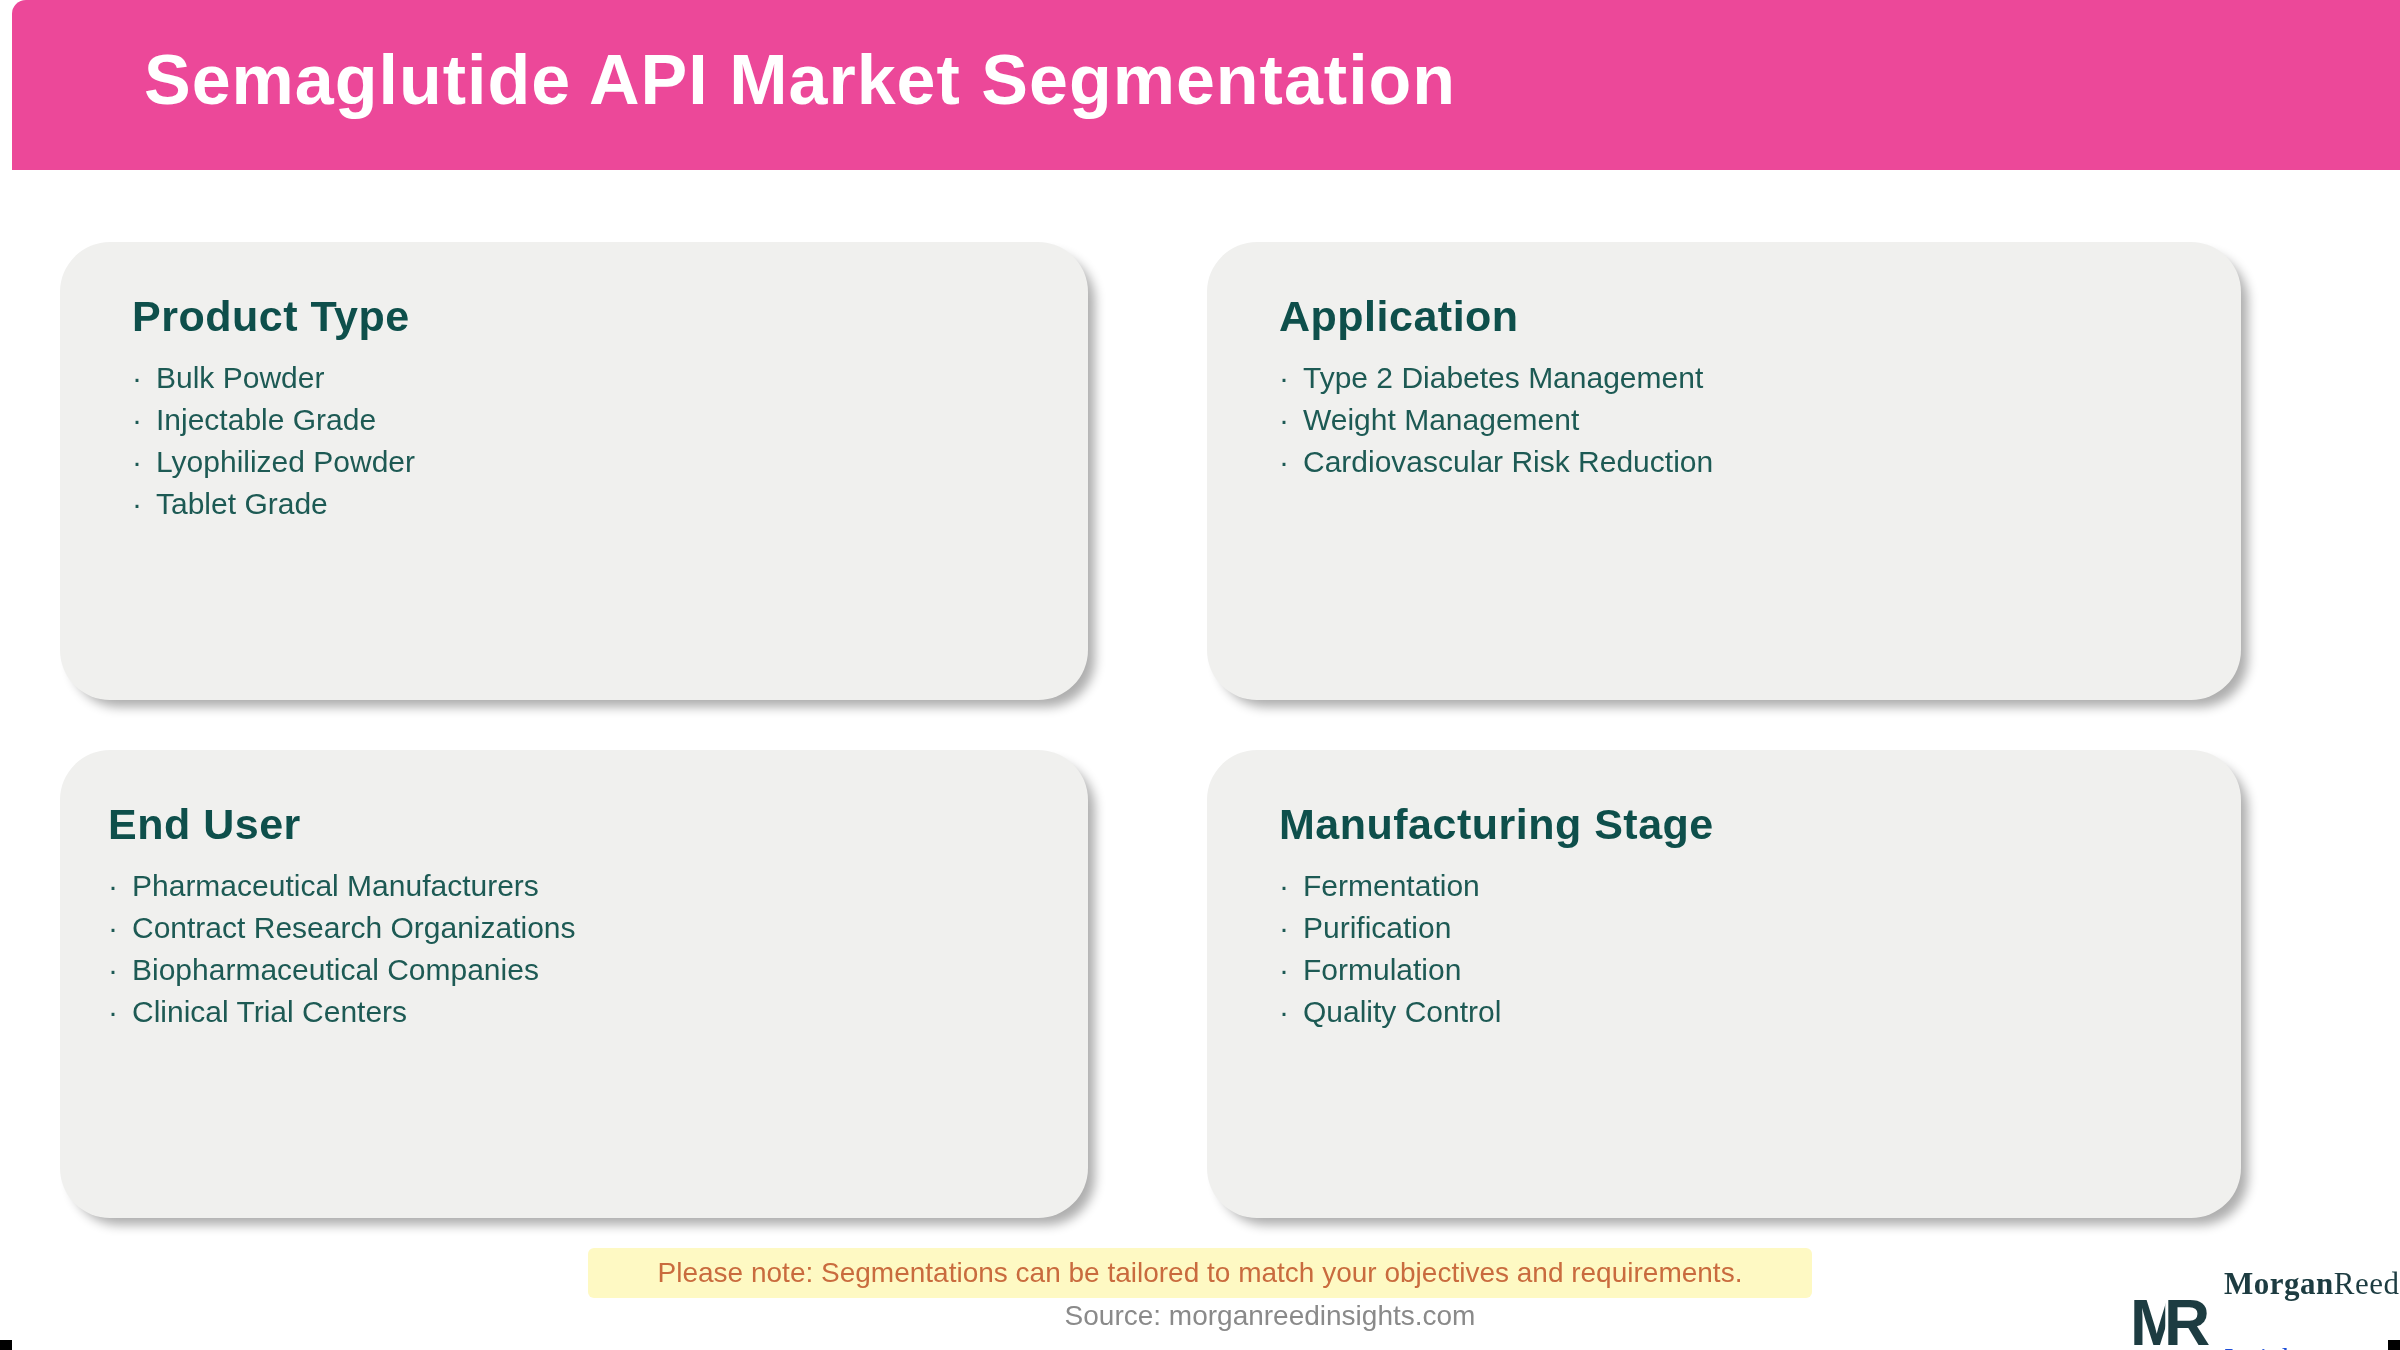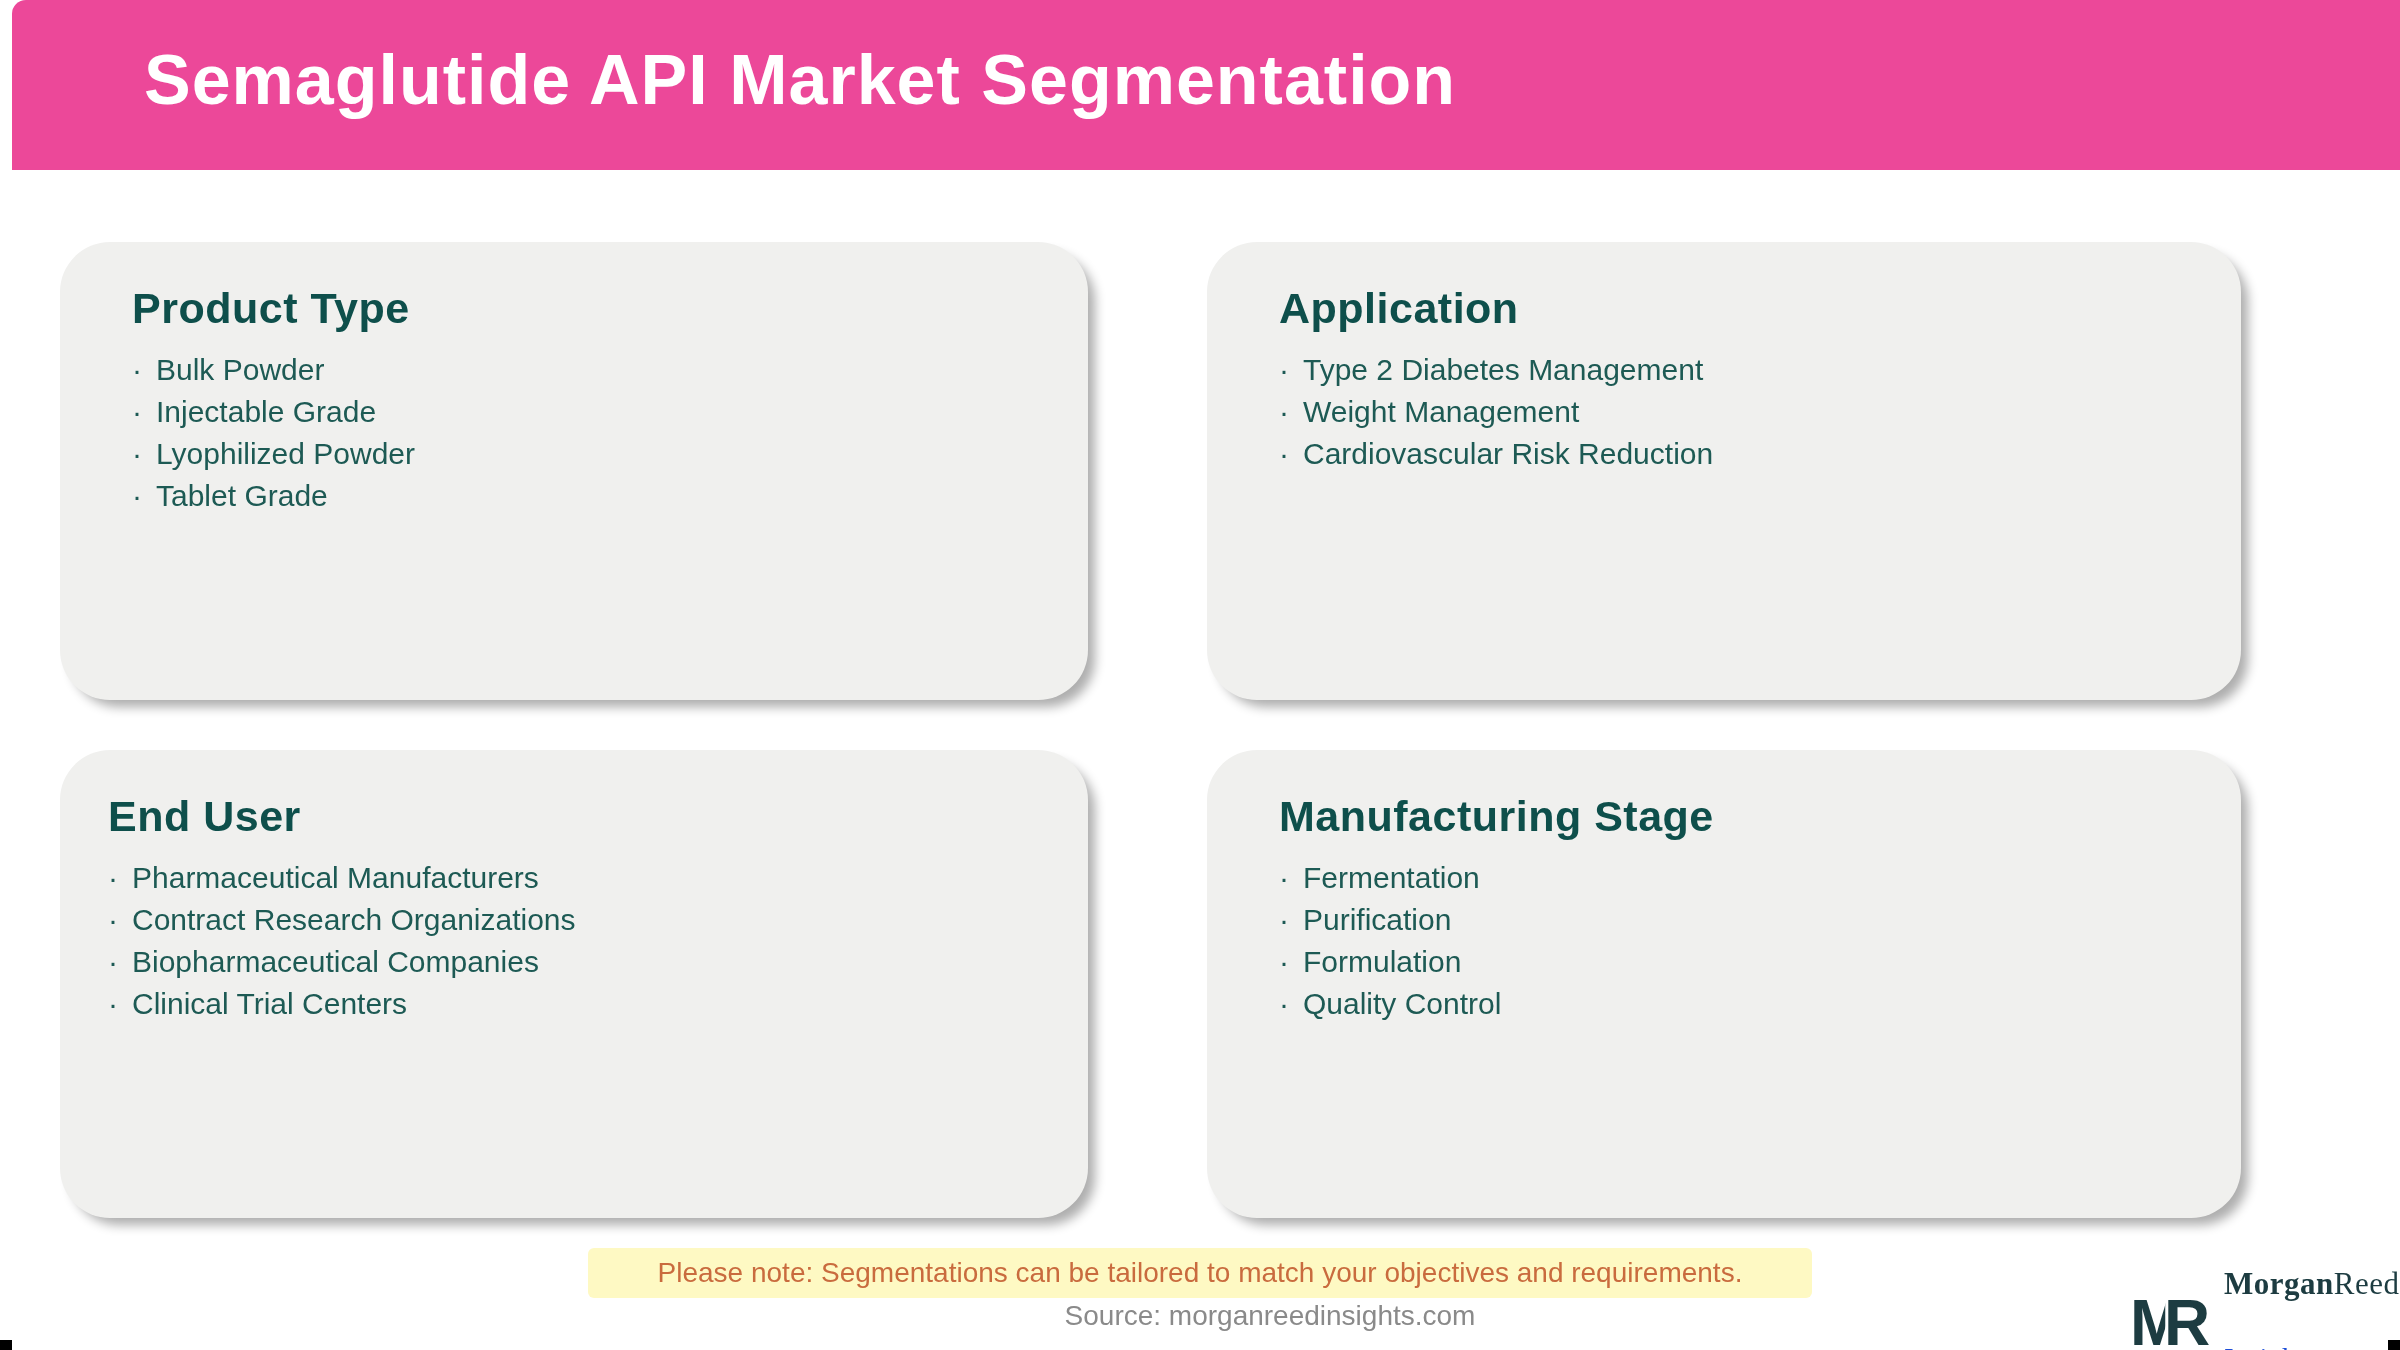--- a/index.html
+++ b/index.html
@@ -26,21 +26,21 @@
     border-radius:50px;
     box-shadow:9px 9px 11px -2px rgba(0,0,0,0.32);
     padding:42px 40px 0 72px;
     box-sizing:border-box;
   }
   .card-1{left:60px;top:242px;width:1028px;height:458px;}
   .card-2{left:1207px;top:242px;width:1034px;height:458px;}
   .card-3{left:60px;top:750px;width:1028px;height:468px;padding-left:48px;}
   .card-4{left:1207px;top:750px;width:1034px;height:468px;}
   .card h2{
-    margin:0 0 16px 0;
+    margin:8px 0 16px 0;
     font-size:43px;font-weight:bold;color:#0E4F4B;letter-spacing:0.5px;
   }
   .card ul{
     list-style:none;margin:0;padding:0;
   }
   .card li{
     font-size:30px;line-height:42px;color:#1D5A54;
   }
   .card li::before{
     content:"\00B7";

